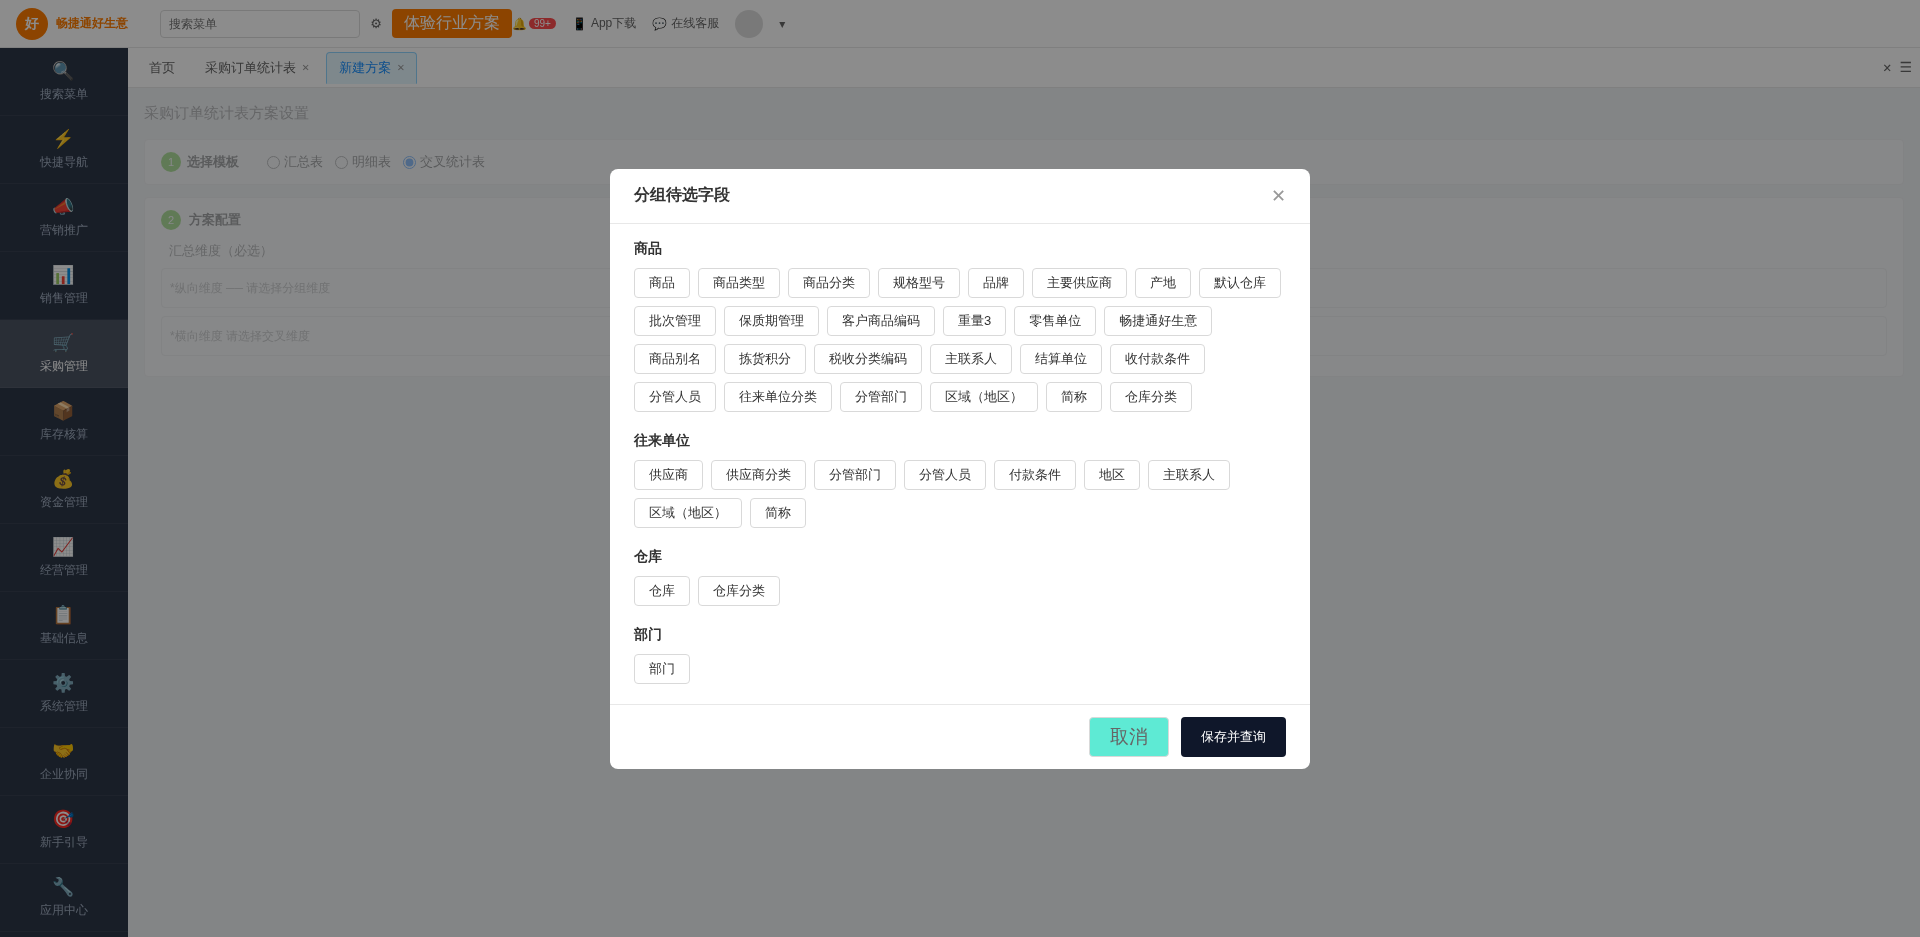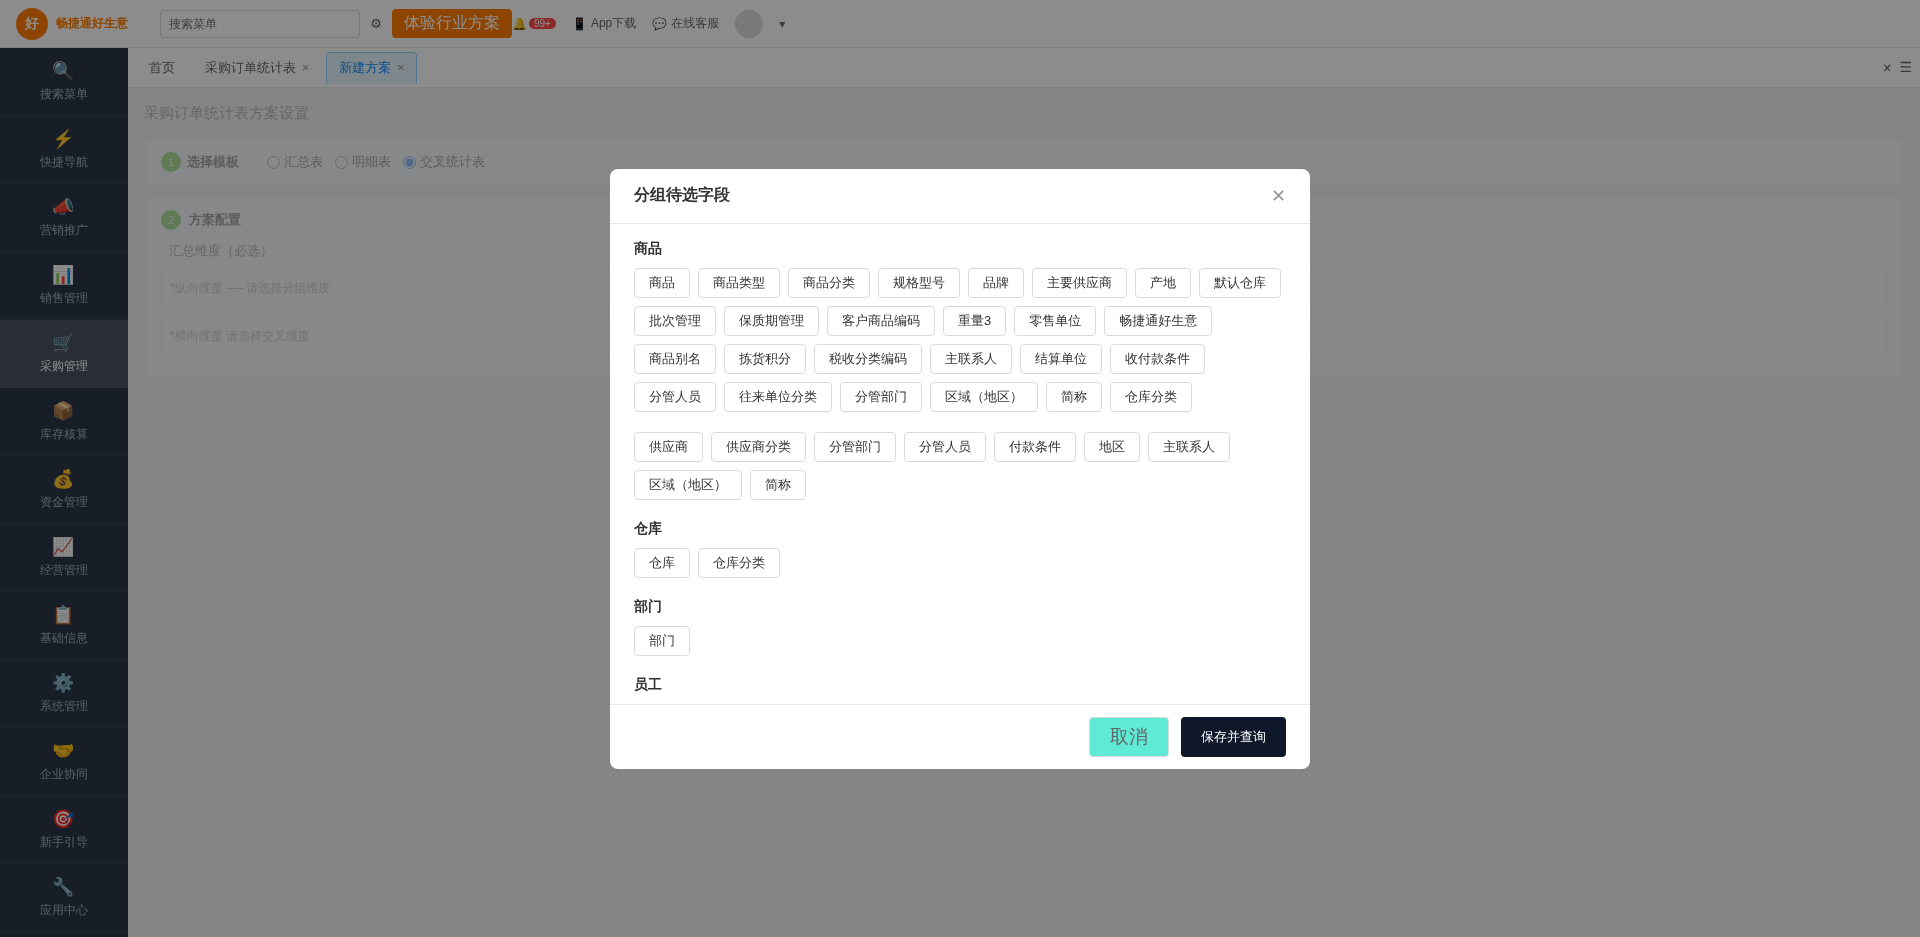--- a/index.html
+++ b/index.html
@@ -245,20 +245,21 @@
             <div class="field-tag">收付款条件</div>
             <div class="field-tag">分管人员</div>
             <div class="field-tag">往来单位分类</div>
             <div class="field-tag">分管部门</div>
             <div class="field-tag">区域（地区）</div>
             <div class="field-tag">简称</div>
             <div class="field-tag">仓库分类</div>
           </div>
         </div>
         <div class="field-category">
+          <div class="category-title">往来单位</div>
           <div class="field-tags">
             <div class="field-tag">供应商</div>
             <div class="field-tag">供应商分类</div>
             <div class="field-tag">分管部门</div>
             <div class="field-tag">分管人员</div>
             <div class="field-tag">付款条件</div>
             <div class="field-tag">地区</div>
             <div class="field-tag">主联系人</div>
             <div class="field-tag">区域（地区）</div>
             <div class="field-tag">简称</div>

